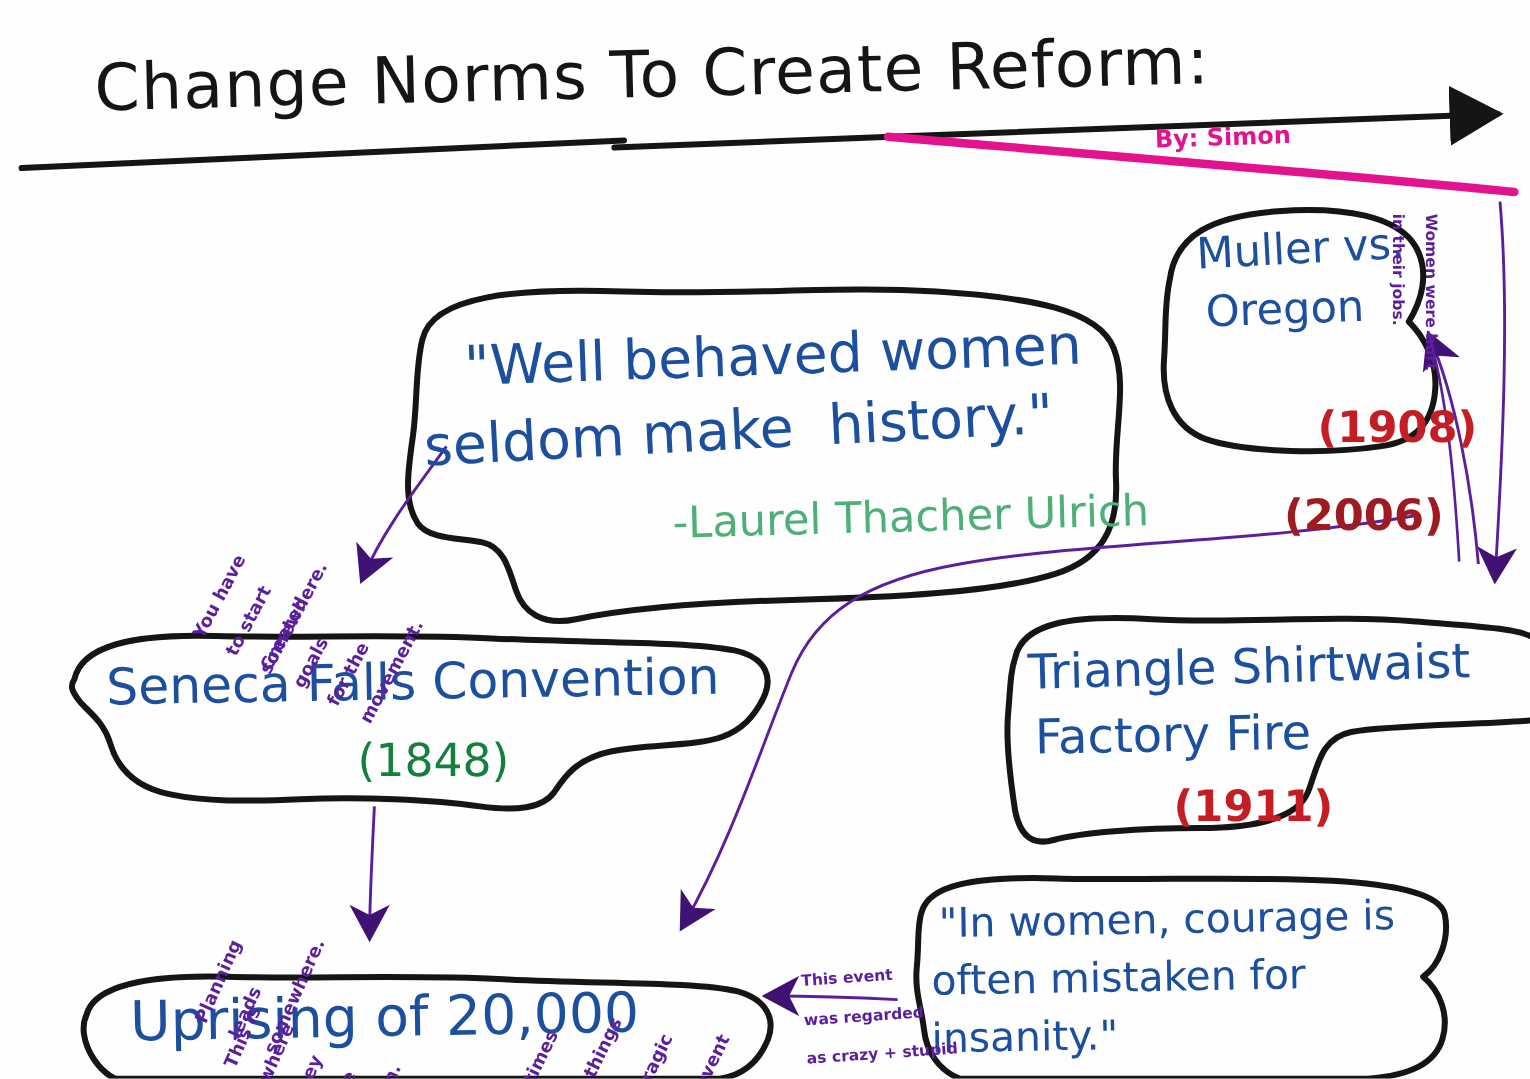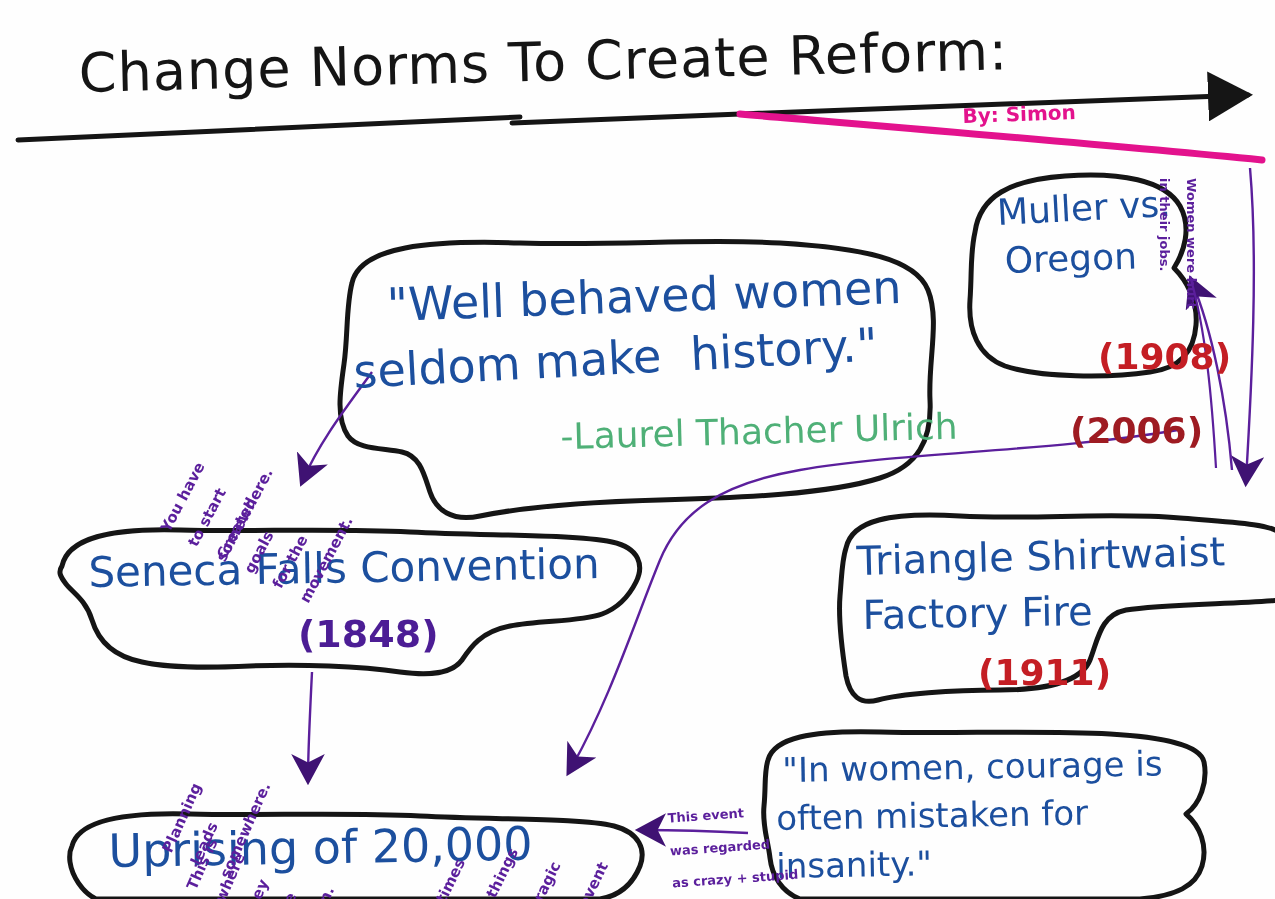--- a/index.html
+++ b/index.html
@@ -26,21 +26,21 @@
   .note.small{font-size:13px;}
 
   .q-main{font-size:46px;color:#1c4f9e;letter-spacing:0px;}
   .q-main2{font-size:46px;color:#1c4f9e;}
   .attrib{font-size:36px;color:#4fb077;}
   .attrib-year{font-size:36px;color:#9e1b22;font-weight:700;text-align:right;}
 
   .n-muller{font-size:36px;color:#1c4f9e;}
   .n-year-1908{font-size:36px;color:#c41e24;font-weight:700;}
   .n-seneca{font-size:42px;color:#1c4f9e;}
-  .n-year-1848{font-size:38px;color:#4c1d95;font-weight:700;}
+  .n-year-1848{font-size:38px;color:#15803d;font-weight:400;}
   .n-triangle{font-size:40px;color:#1c4f9e;}
   .n-year-1911{font-size:36px;color:#c41e24;font-weight:700;}
   .n-uprising{font-size:46px;color:#1c4f9e;}
   .q-bottom{font-size:34px;color:#1c4f9e;}
 </style>
 </head>
 <body>
 
 <div id="board">
 

